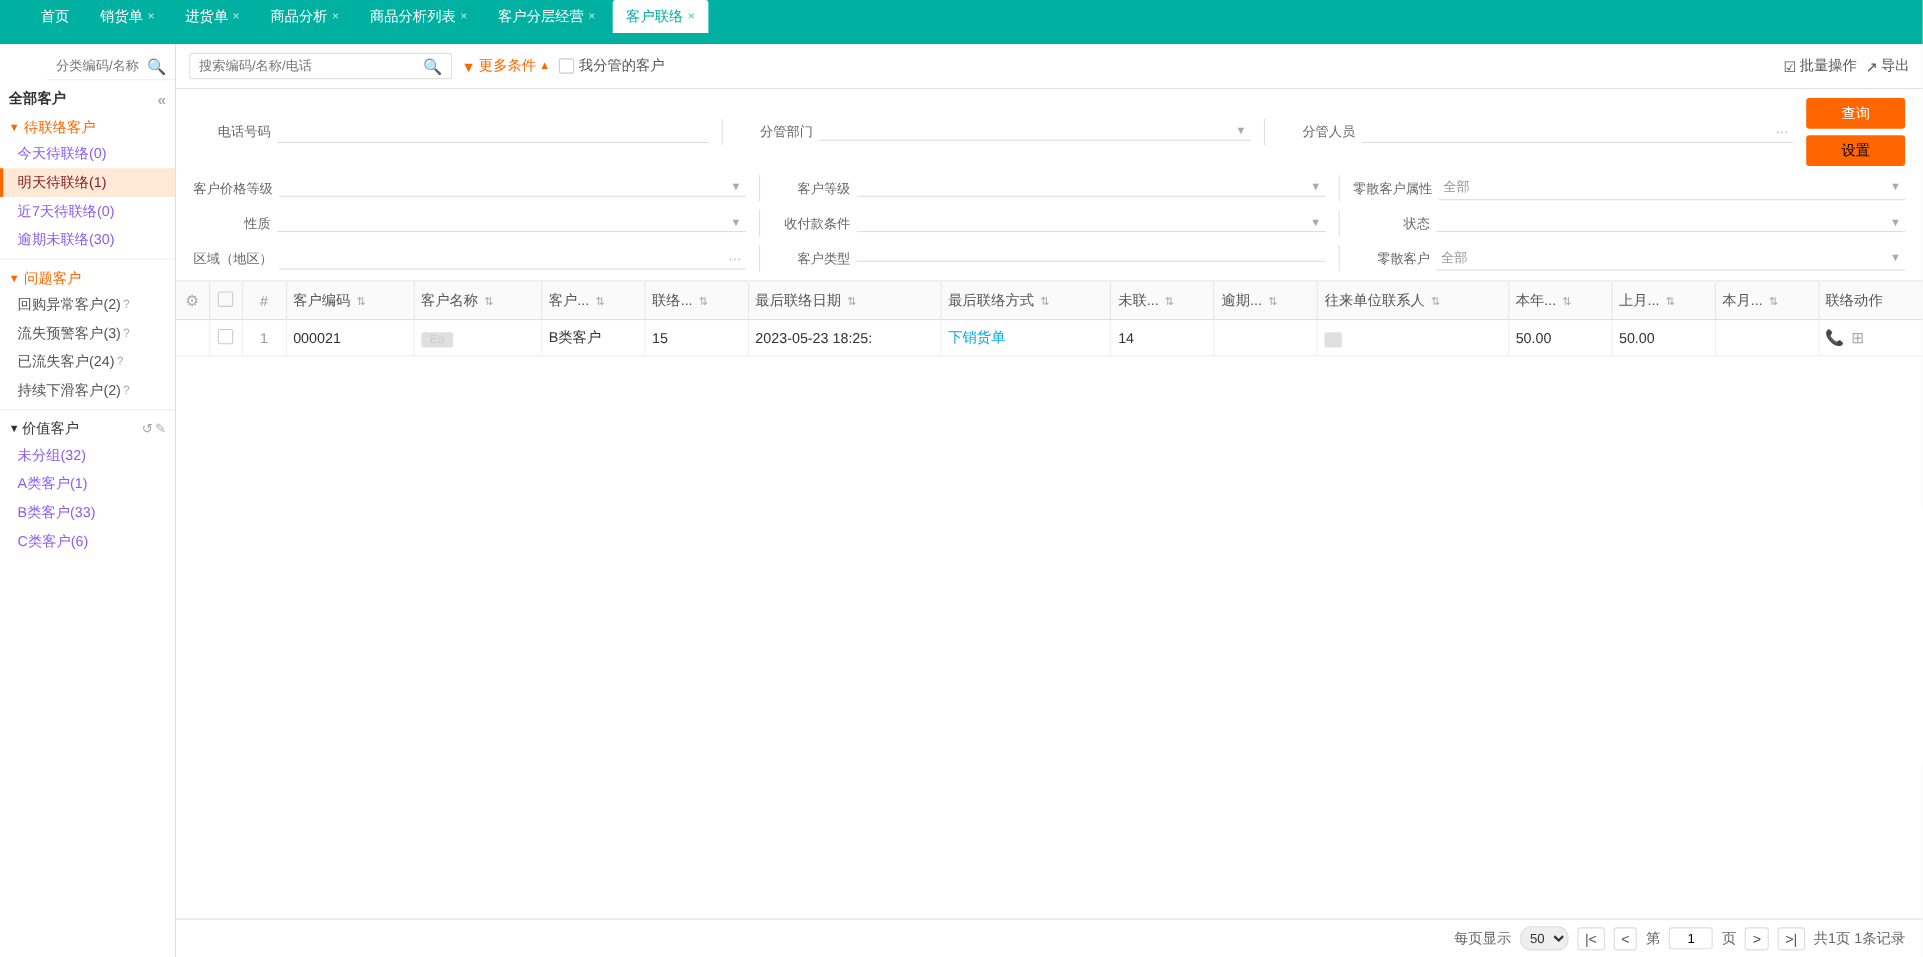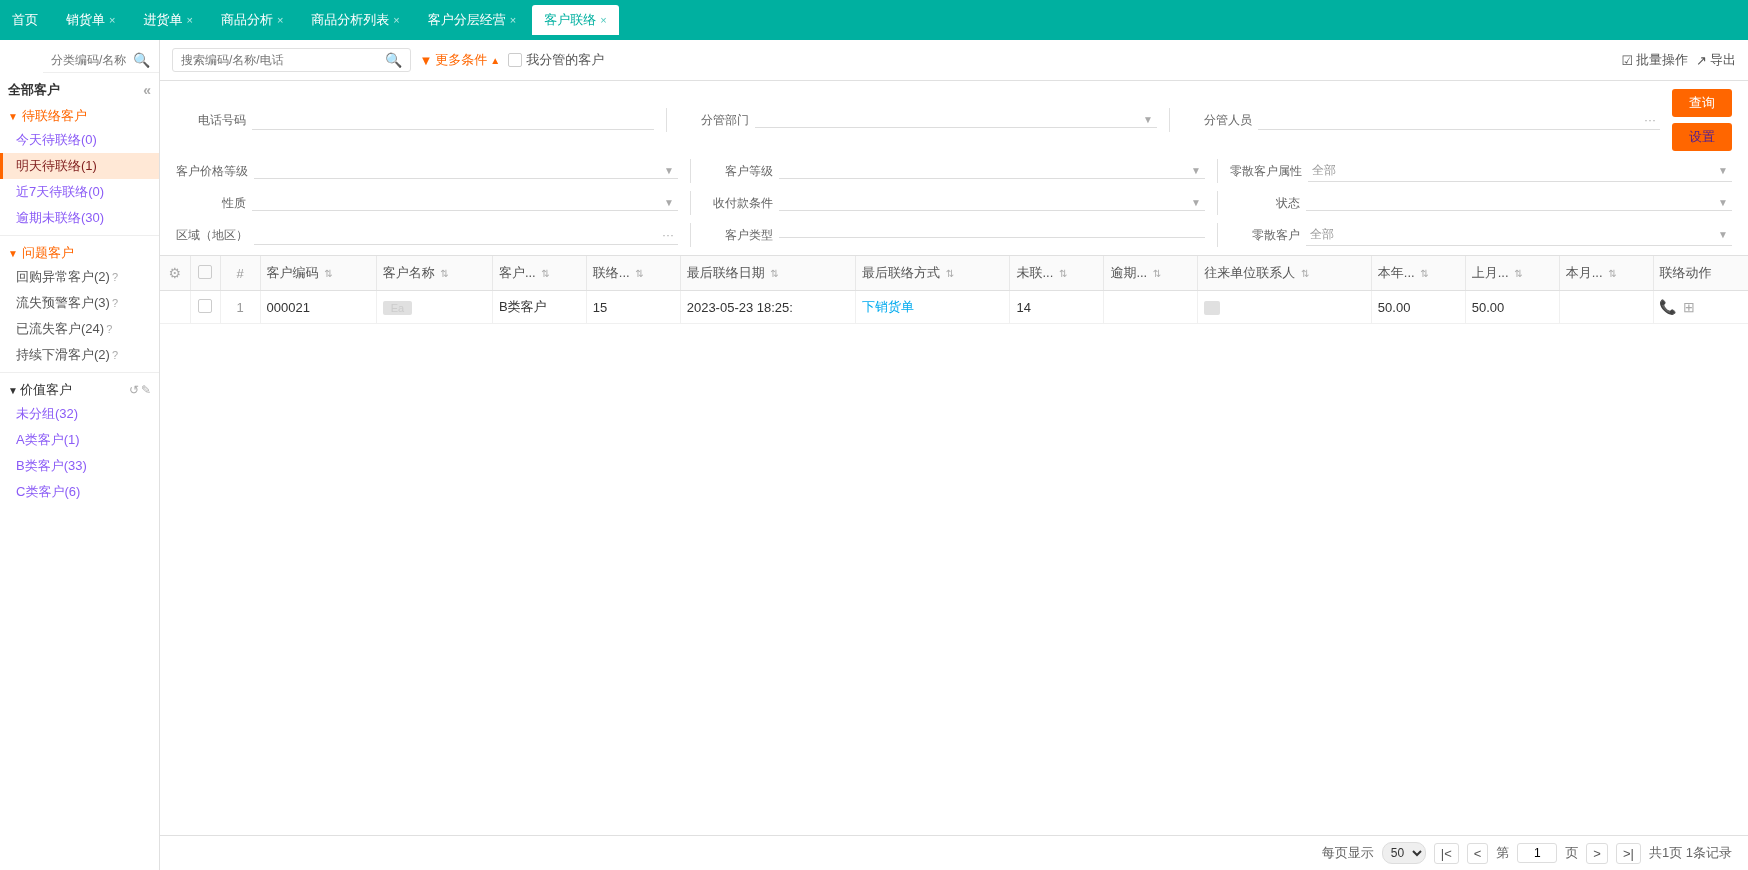--- a/index.html
+++ b/index.html
@@ -3,22 +3,22 @@
   <meta charset="utf-8">
   <style>
     * { box-sizing: border-box; margin: 0; padding: 0; font-family: 'Microsoft YaHei', SimSun, Arial, sans-serif; font-size: 13px; }
     body { background: #f5f5f5; overflow: hidden; }
 
     
     .top-nav {
       background: #00b0a0;
       height: 40px;
       display: flex;
-      align-items: center;
-      padding: 0 0;
+      align-items: flex-start;
+      padding: 0 25px;
       gap: 4px;
     }
     .nav-item {
       color: #fff;
       padding: 6px 12px;
       border-radius: 3px;
       cursor: pointer;
       font-size: 13px;
       white-space: nowrap;
       display: flex;
@@ -228,24 +228,24 @@
       background: #f60;
       color: #fff;
       border: none;
       border-radius: 3px;
       padding: 5px 16px;
       cursor: pointer;
       font-size: 13px;
     }
     .settings-btn {
       background: #f60;
-      color: #4c1d95;
+      color: #000000;
       border: none;
       border-radius: 3px;
-      padding: 5px 17px;
+      padding: 5px 32px;
       cursor: pointer;
       font-size: 13px;
       margin-top: 4px;
     }
     .btn-group { display: flex; flex-direction: column; gap: 2px; }
     .filter-more-btn { color: #aaa; font-size: 12px; cursor: pointer; }
 
     
     .table-container {
       flex: 1;

